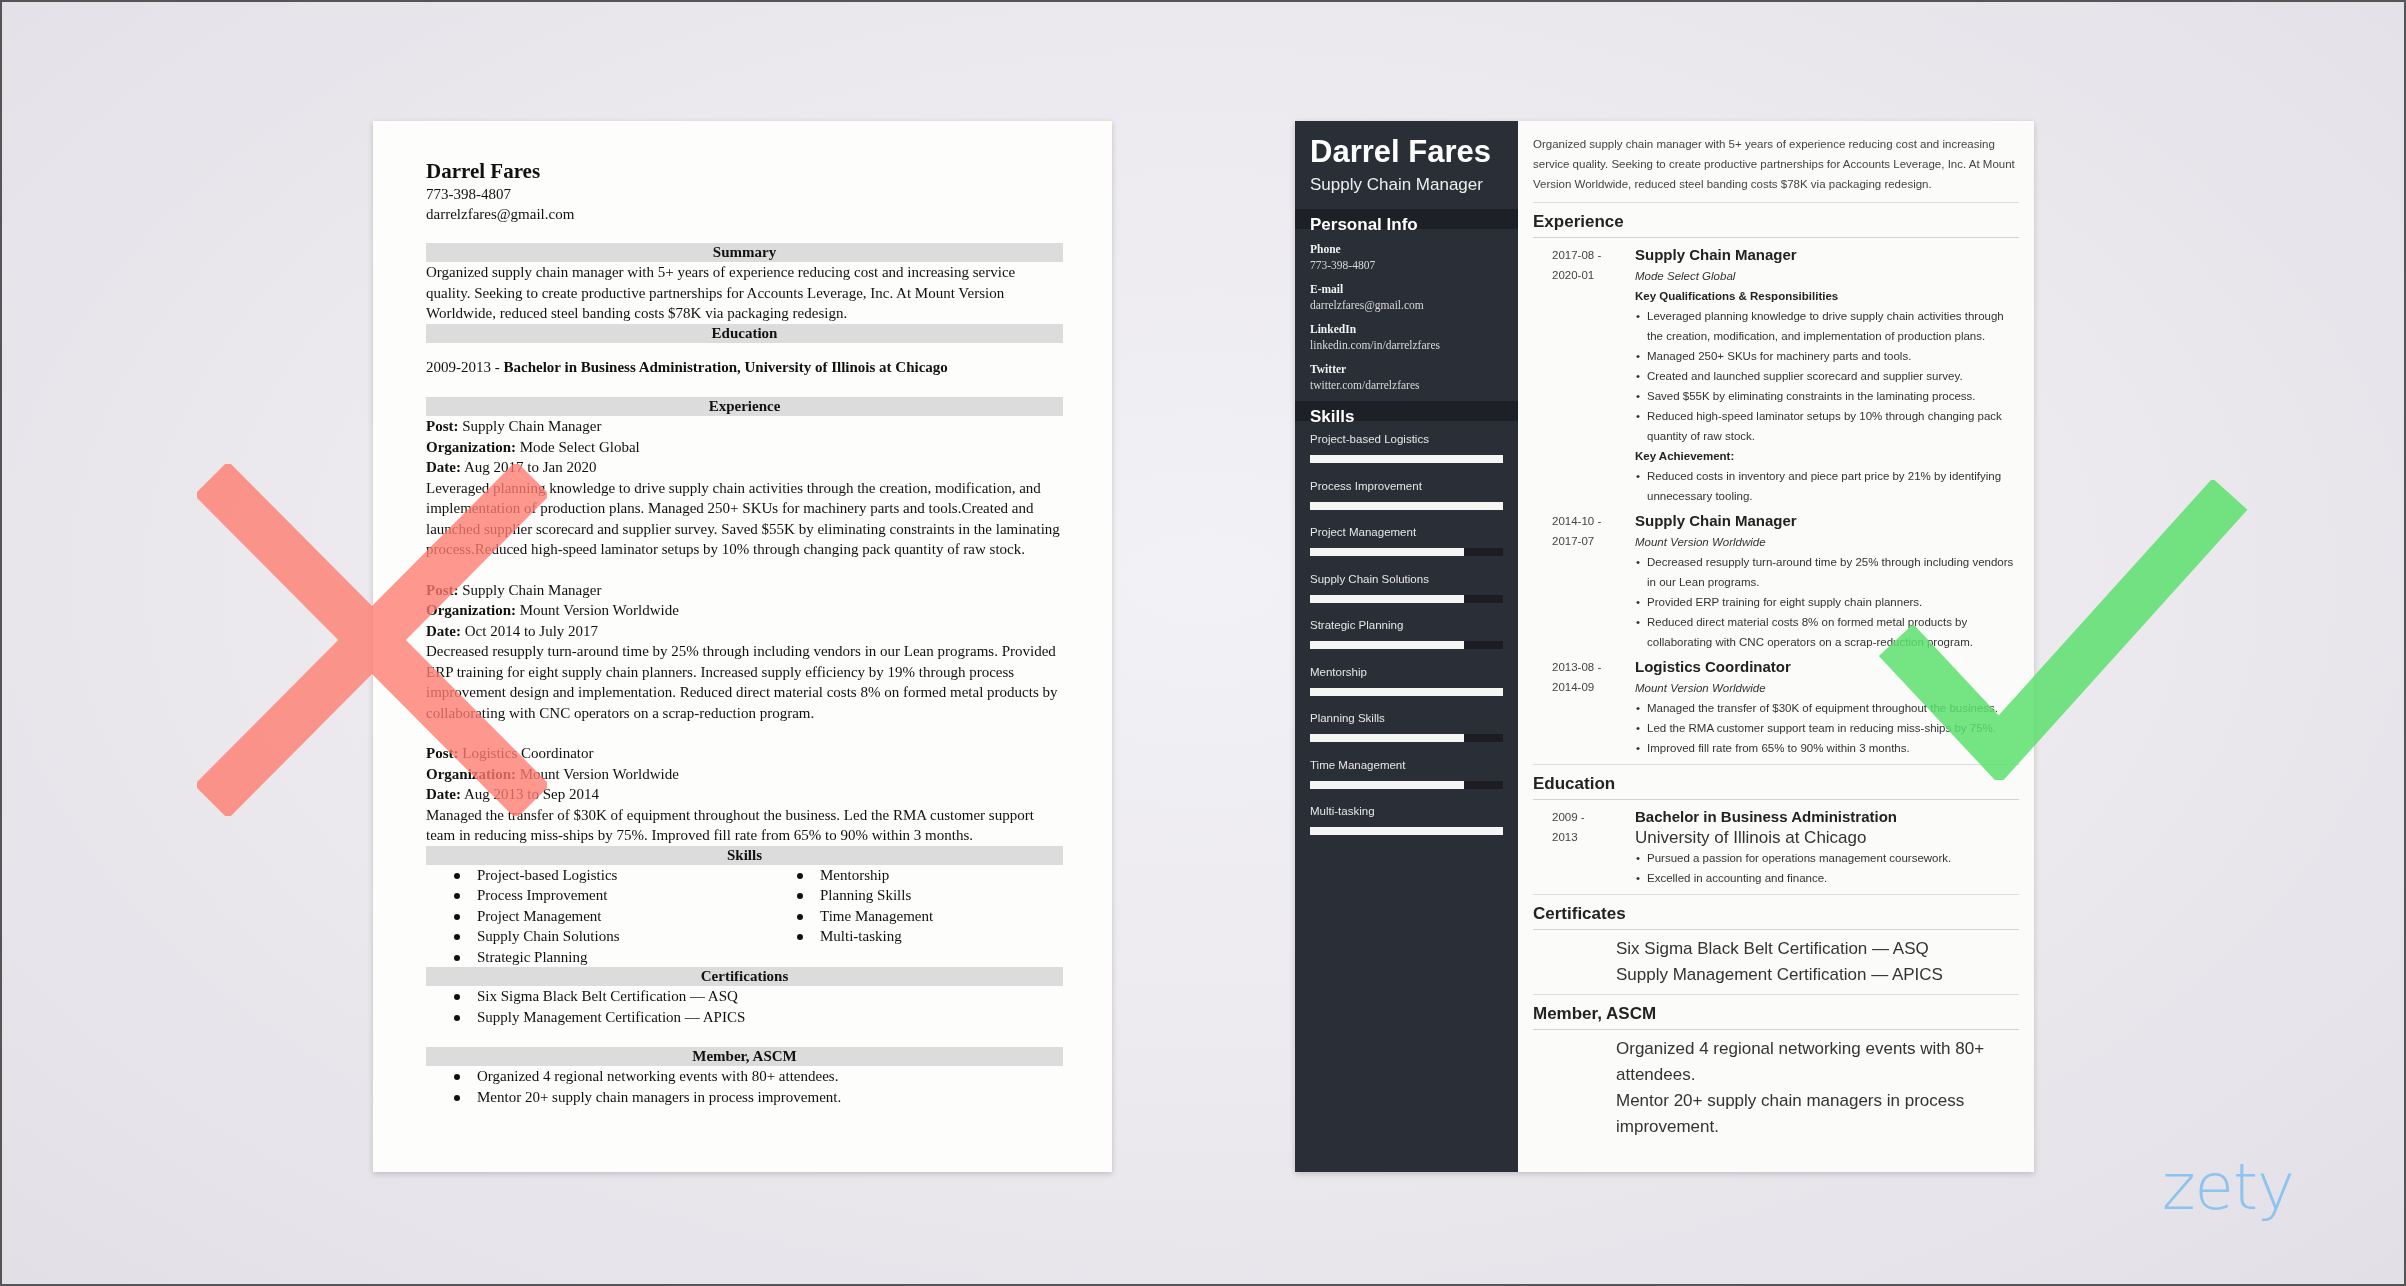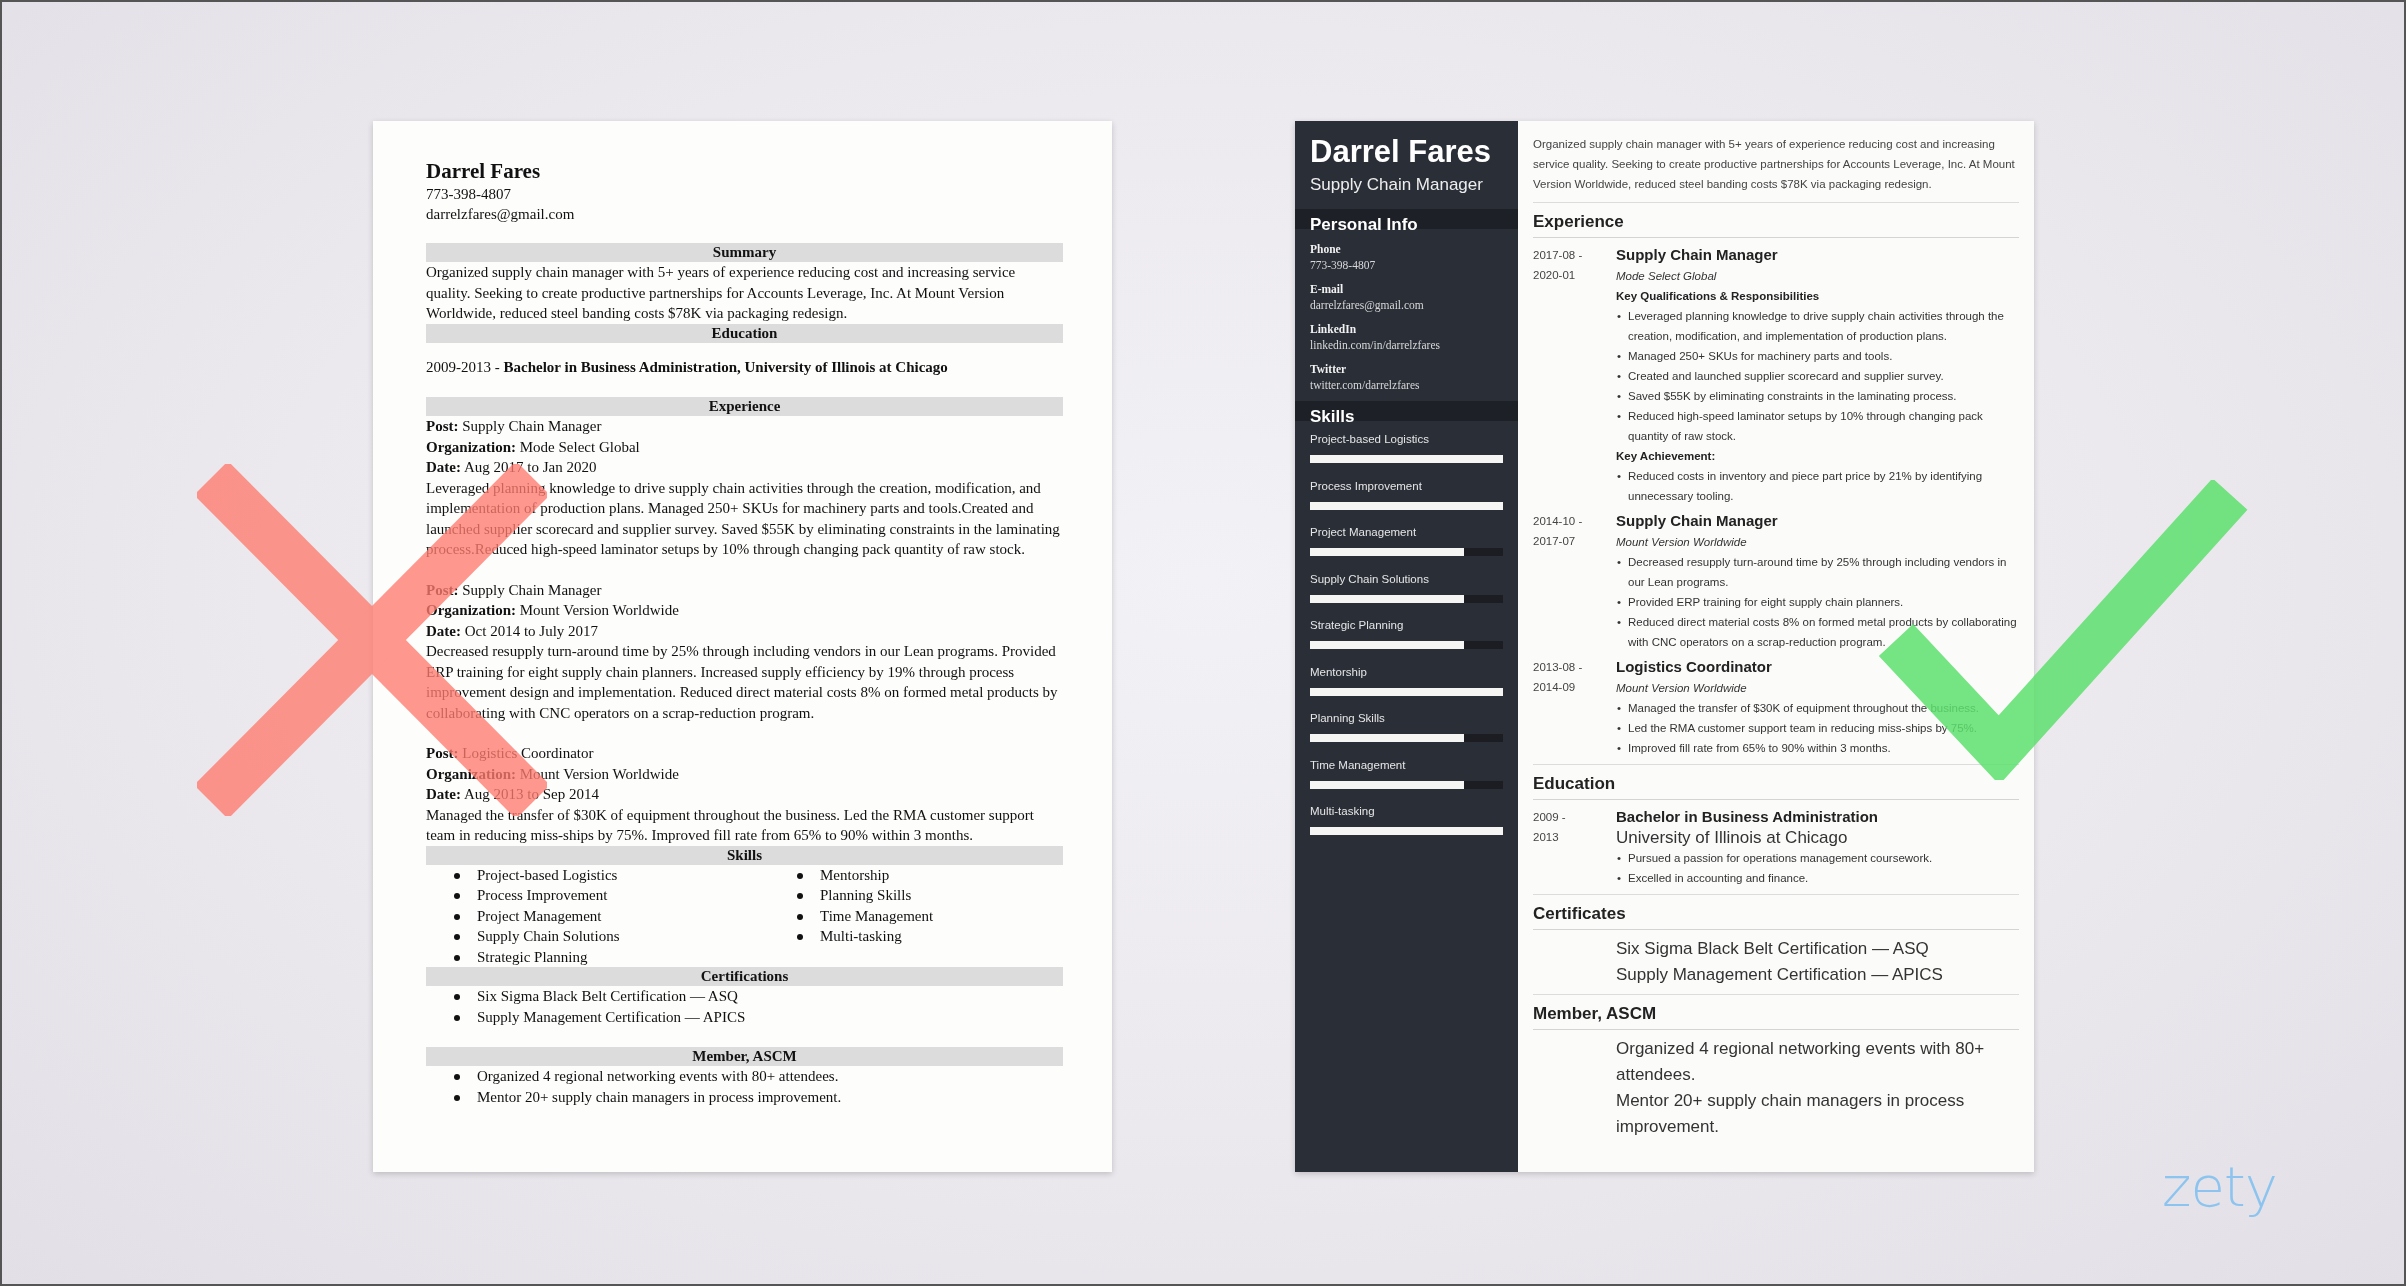--- a/index.html
+++ b/index.html
@@ -62,42 +62,42 @@
   .sidebar .skill .sk-name { font-size: 11.5px; line-height: 16px; color: #e6e6e6; }
   .sidebar .skill .bar { margin-top: 8px; width: 193px; height: 8px; background: #1b1d22; }
   .sidebar .skill .fill { height: 100%; background: #f5f5f3; }
 
   .main { flex: 1; padding: 13px 15px 0 15px; color: #333; }
   .main .summary { font-size: 11.5px; line-height: 20px; color: #444; padding-bottom: 8px; border-bottom: 1px solid #dcdcdc; }
   .main .sec-title {
     font-size: 17px; font-weight: bold; color: #222; line-height: 22px;
     padding-top: 8px; padding-bottom: 4px; border-bottom: 1px solid #d4d4d4; margin-bottom: 6px;
   }
-  .main .entry { display: flex; }
+  .main .entry { display: flex; margin-left: 19px; }
   .main .entry .dates { width: 83px; font-size: 11.5px; line-height: 20px; color: #444; padding-top: 1px; }
   .main .entry .body { flex: 1; }
   .main .role { font-size: 15px; font-weight: bold; line-height: 22px; color: #222; }
   .main .org { font-size: 11.5px; font-style: italic; line-height: 20px; color: #333; }
   .main .subhead { font-size: 11.5px; font-weight: bold; line-height: 20px; color: #222; }
   .main .plain { font-size: 17px; line-height: 20px; color: #333; }
   .main ul.bul { list-style: none; font-size: 11.5px; line-height: 20px; color: #333; }
   .main ul.bul li { position: relative; padding-left: 12px; }
   .main ul.bul li::before { content: "\2022"; position: absolute; left: 1px; top: 0; }
   .main .rule { border-top: 1px solid #dcdcdc; margin-top: 6px; }
   .main .indent { padding-left: 83px; }
   .main .indent .plain { line-height: 26px; }
 
   
   .overlay { position: absolute; pointer-events: none; }
   .xmark { left: 195px; top: 462px; width: 350px; height: 352px; opacity: 0.78; }
   .check { left: 1872px; top: 478px; width: 375px; height: 300px; opacity: 0.85; }
   .logo {
     position: absolute; left: 2160px; top: 1140px;
     font-family: "DejaVu Sans", sans-serif; font-weight: 200;
-    font-size: 56px; line-height: 90px; letter-spacing: -1px;
+    font-size: 64px; line-height: 90px; letter-spacing: -1px;
   }
 </style>
 </head>
 <body>
 
 <div class="page-left">
   <div class="name">Darrel Fares</div>
   <div class="line">773-398-4807</div>
   <div class="line">darrelzfares@gmail.com</div>
 

